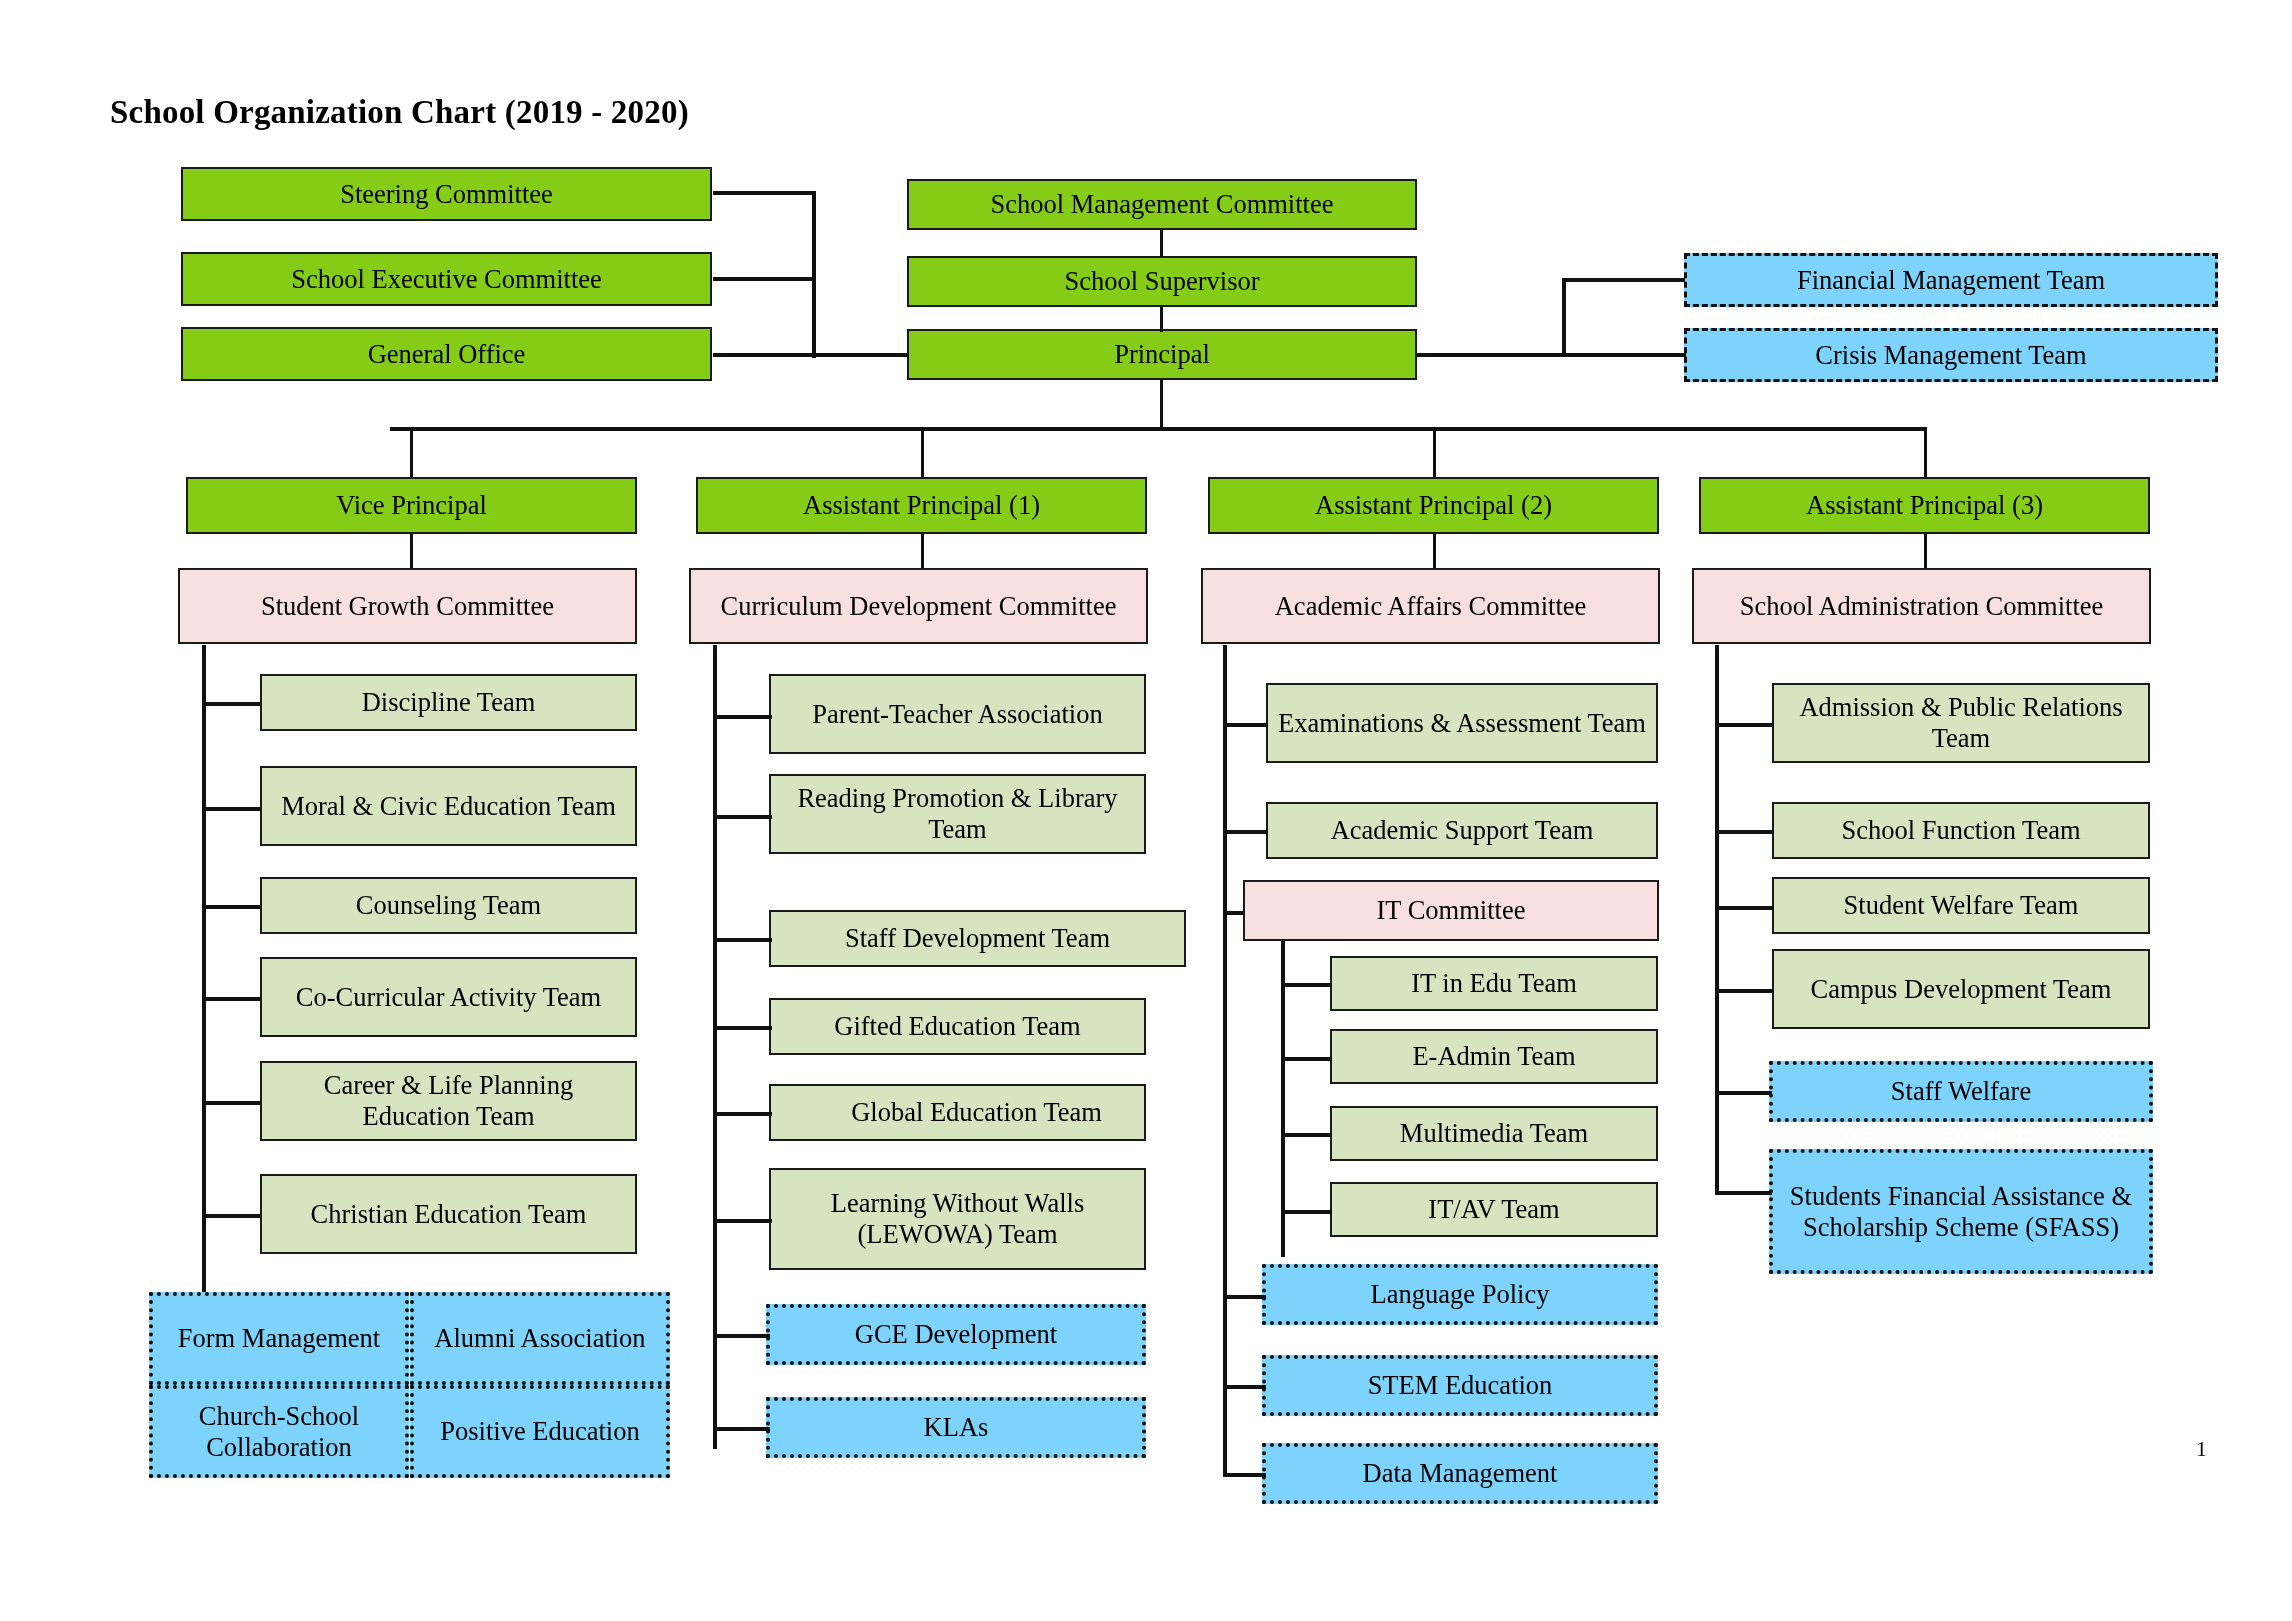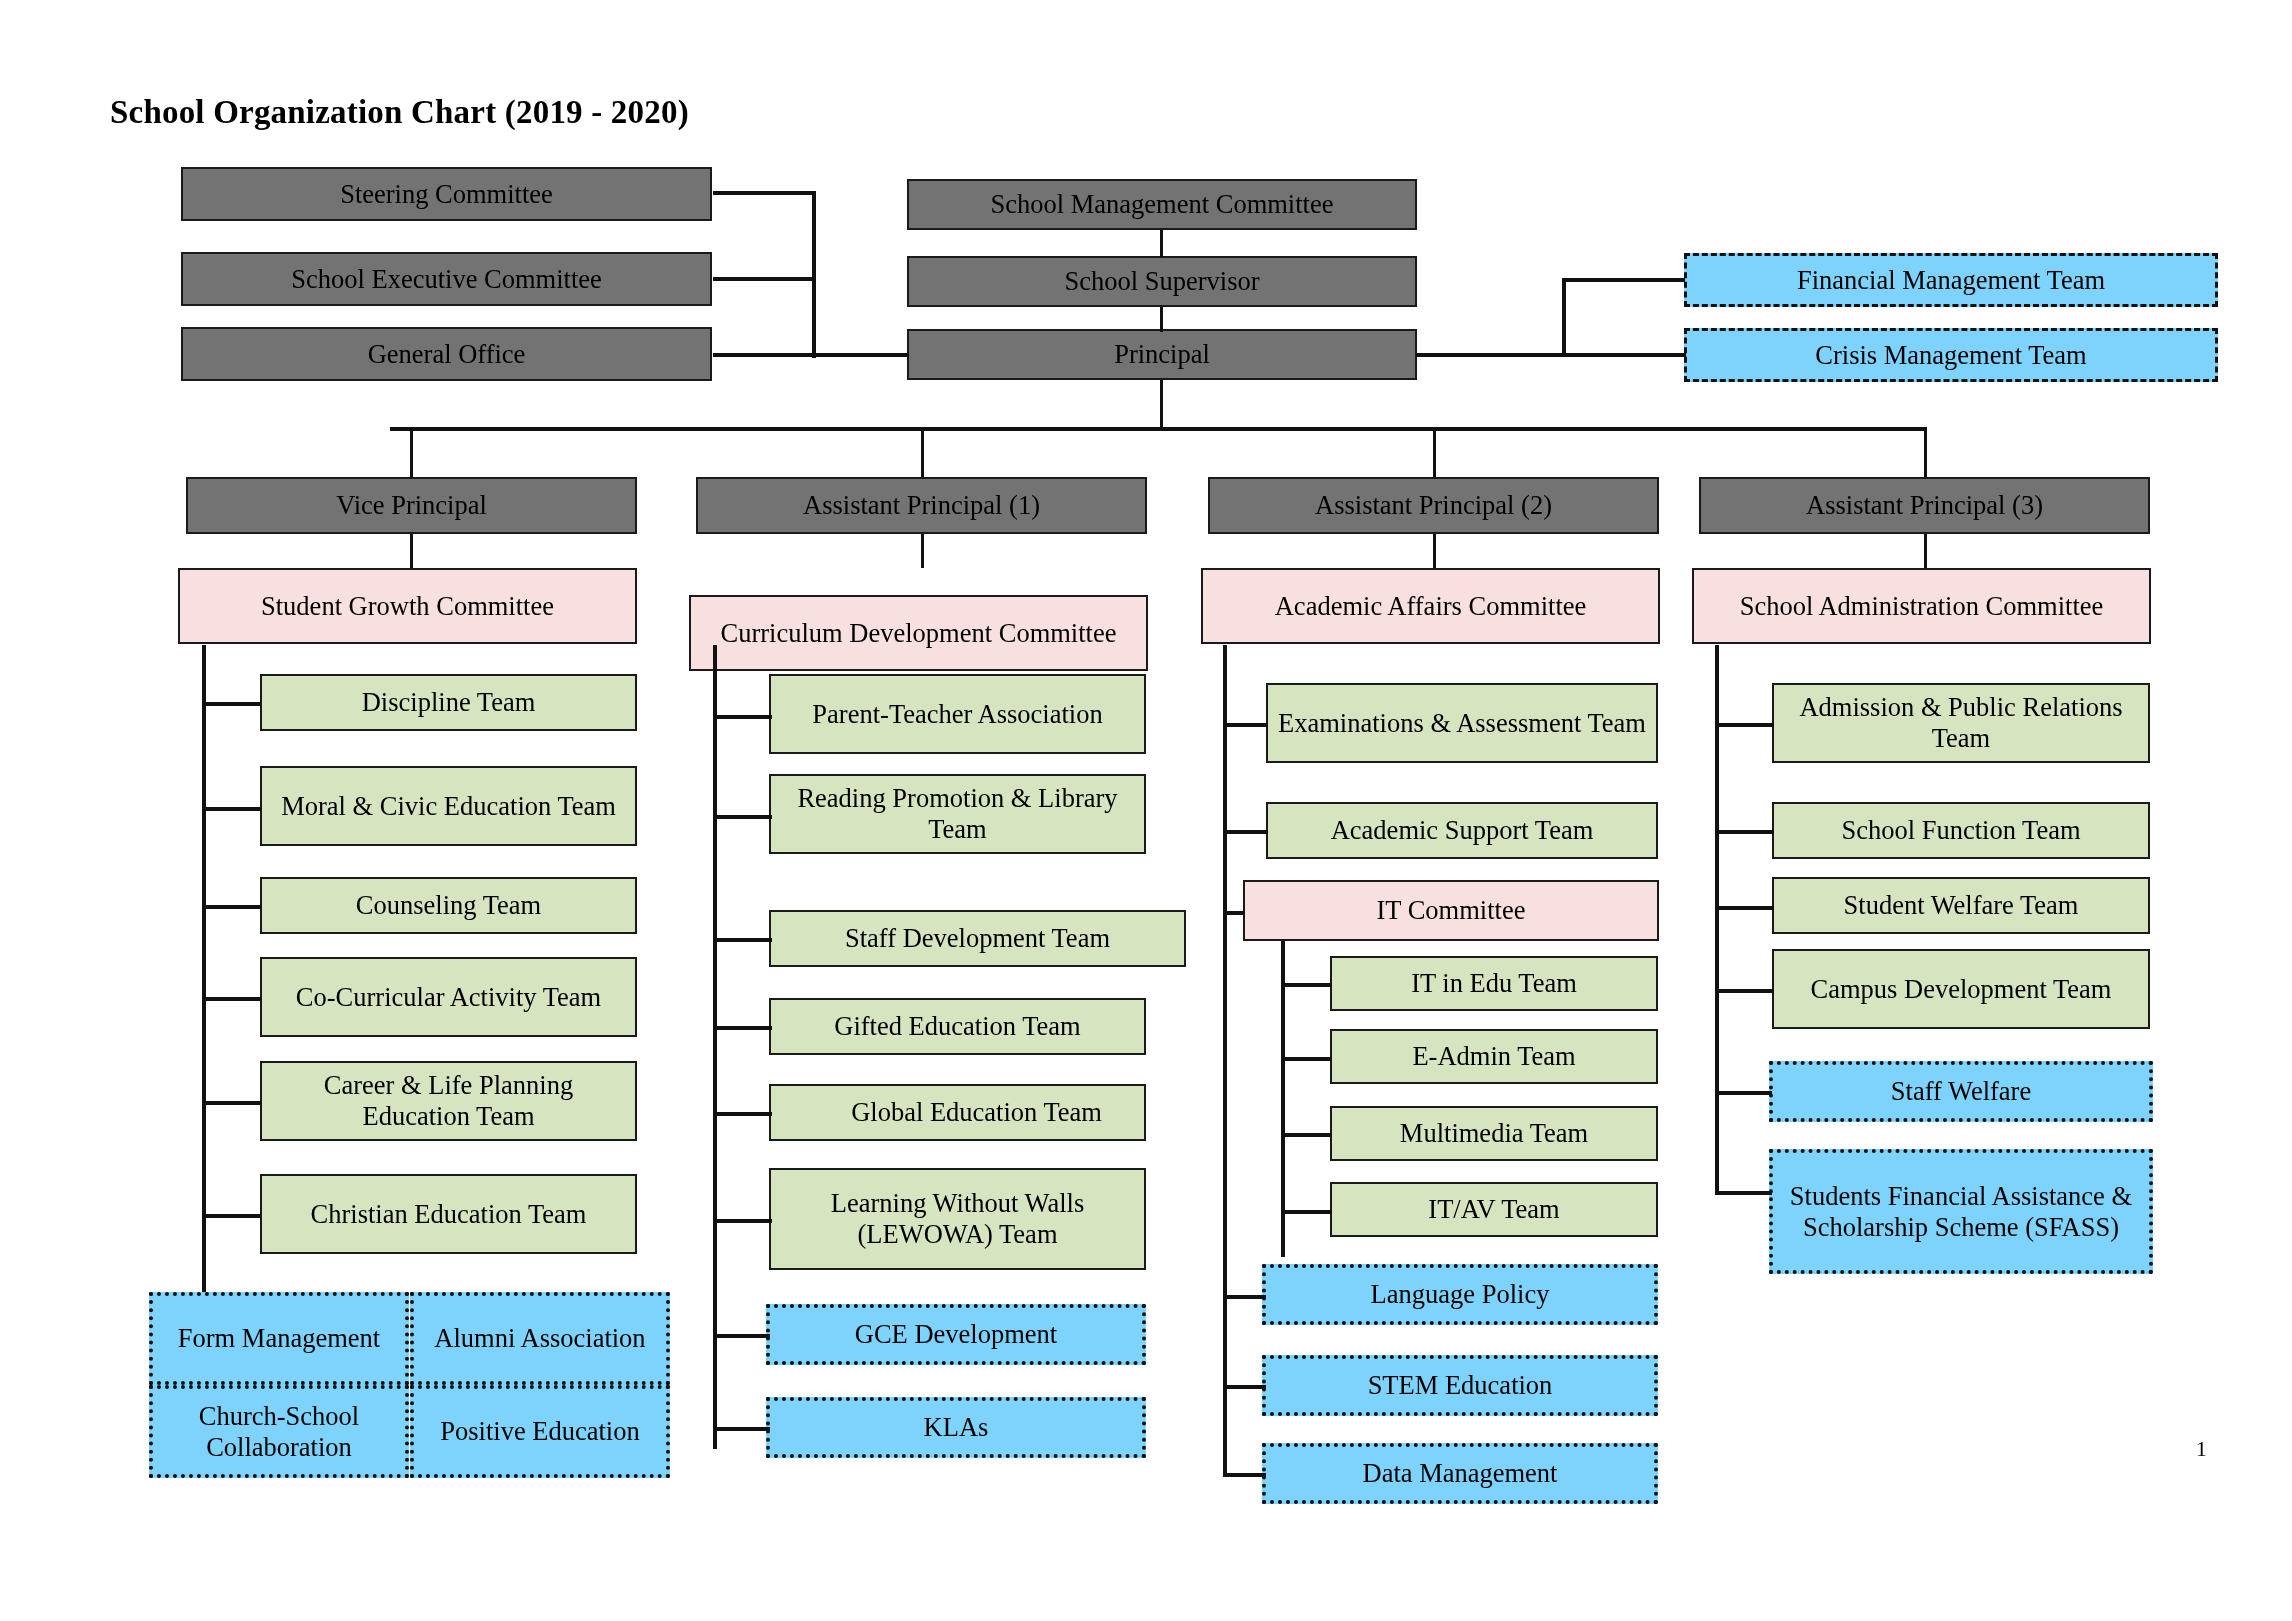--- a/index.html
+++ b/index.html
@@ -5,21 +5,21 @@
   html,body{margin:0;padding:0;background:#fff;}
   body{width:2293px;height:1621px;position:relative;overflow:hidden;
        font-family:"Liberation Serif","DejaVu Serif",serif;color:#000;}
   #stage{position:absolute;left:0;top:0;width:2293px;height:1621px;}
 
   .title{position:absolute;font-weight:bold;font-size:33px;letter-spacing:0.2px;white-space:nowrap;}
 
   .box{position:absolute;box-sizing:border-box;border:2px solid #1a1a1a;
        display:flex;align-items:center;justify-content:center;text-align:center;
        font-size:26.5px;line-height:1.17;padding:2px 5.9px;}
-  .blue{background:#737373;}
+  .blue{background:#84cc16;}
   .pink{background:#f7e0df;}
   .green{background:#d7e4c0;}
   .purple{background:#7dd3fc;}
   .dashed{border:3.9px dashed #111;}
   .dotted{border:4.9px dotted #111;}
 
   .ln{position:absolute;background:#111;}
   .v{width:2.9px;}
   .h4{height:3.9px;}
   .v4{width:3.9px;}
@@ -88,21 +88,21 @@
   <div class="box green" style="left:260px;top:1174px;width:377px;height:80px;">Christian Education Team</div>
   <div class="ln h4" style="left:202px;top:1214px;width:59px;"></div>
 
   <div class="box purple dotted" style="left:149px;top:1292px;width:260px;height:93px;">Form Management</div>
   <div class="box purple dotted" style="left:410px;top:1292px;width:260px;height:93px;">Alumni Association</div>
   <div class="box purple dotted" style="left:149px;top:1385px;width:260px;height:93px;">Church-School Collaboration</div>
   <div class="box purple dotted" style="left:410px;top:1385px;width:260px;height:93px;">Positive Education</div>
 
   <div class="box blue" style="left:696px;top:477px;width:451px;height:57px;">Assistant Principal (1)</div>
   <div class="ln v" style="left:921px;top:534px;height:34px;"></div>
-  <div class="box pink" style="left:689px;top:568px;width:459px;height:76px;margin-top:27px;">Curriculum Development Committee</div>
+  <div class="box pink" style="left:689px;top:568px;width:459px;height:76px;">Curriculum Development Committee</div>
 
   <div class="ln v4" style="left:713px;top:645px;height:804px;"></div>
 
   <div class="box green" style="left:769px;top:674px;width:377px;height:80px;">Parent-Teacher Association</div>
   <div class="ln h4" style="left:713px;top:715px;width:59px;"></div>
 
   <div class="box green" style="left:769px;top:774px;width:377px;height:80px;">Reading Promotion &amp; Library Team</div>
   <div class="ln h4" style="left:713px;top:815px;width:59px;"></div>
 
   <div class="box green" style="left:769px;top:910px;width:417px;height:57px;">Staff Development Team</div>

